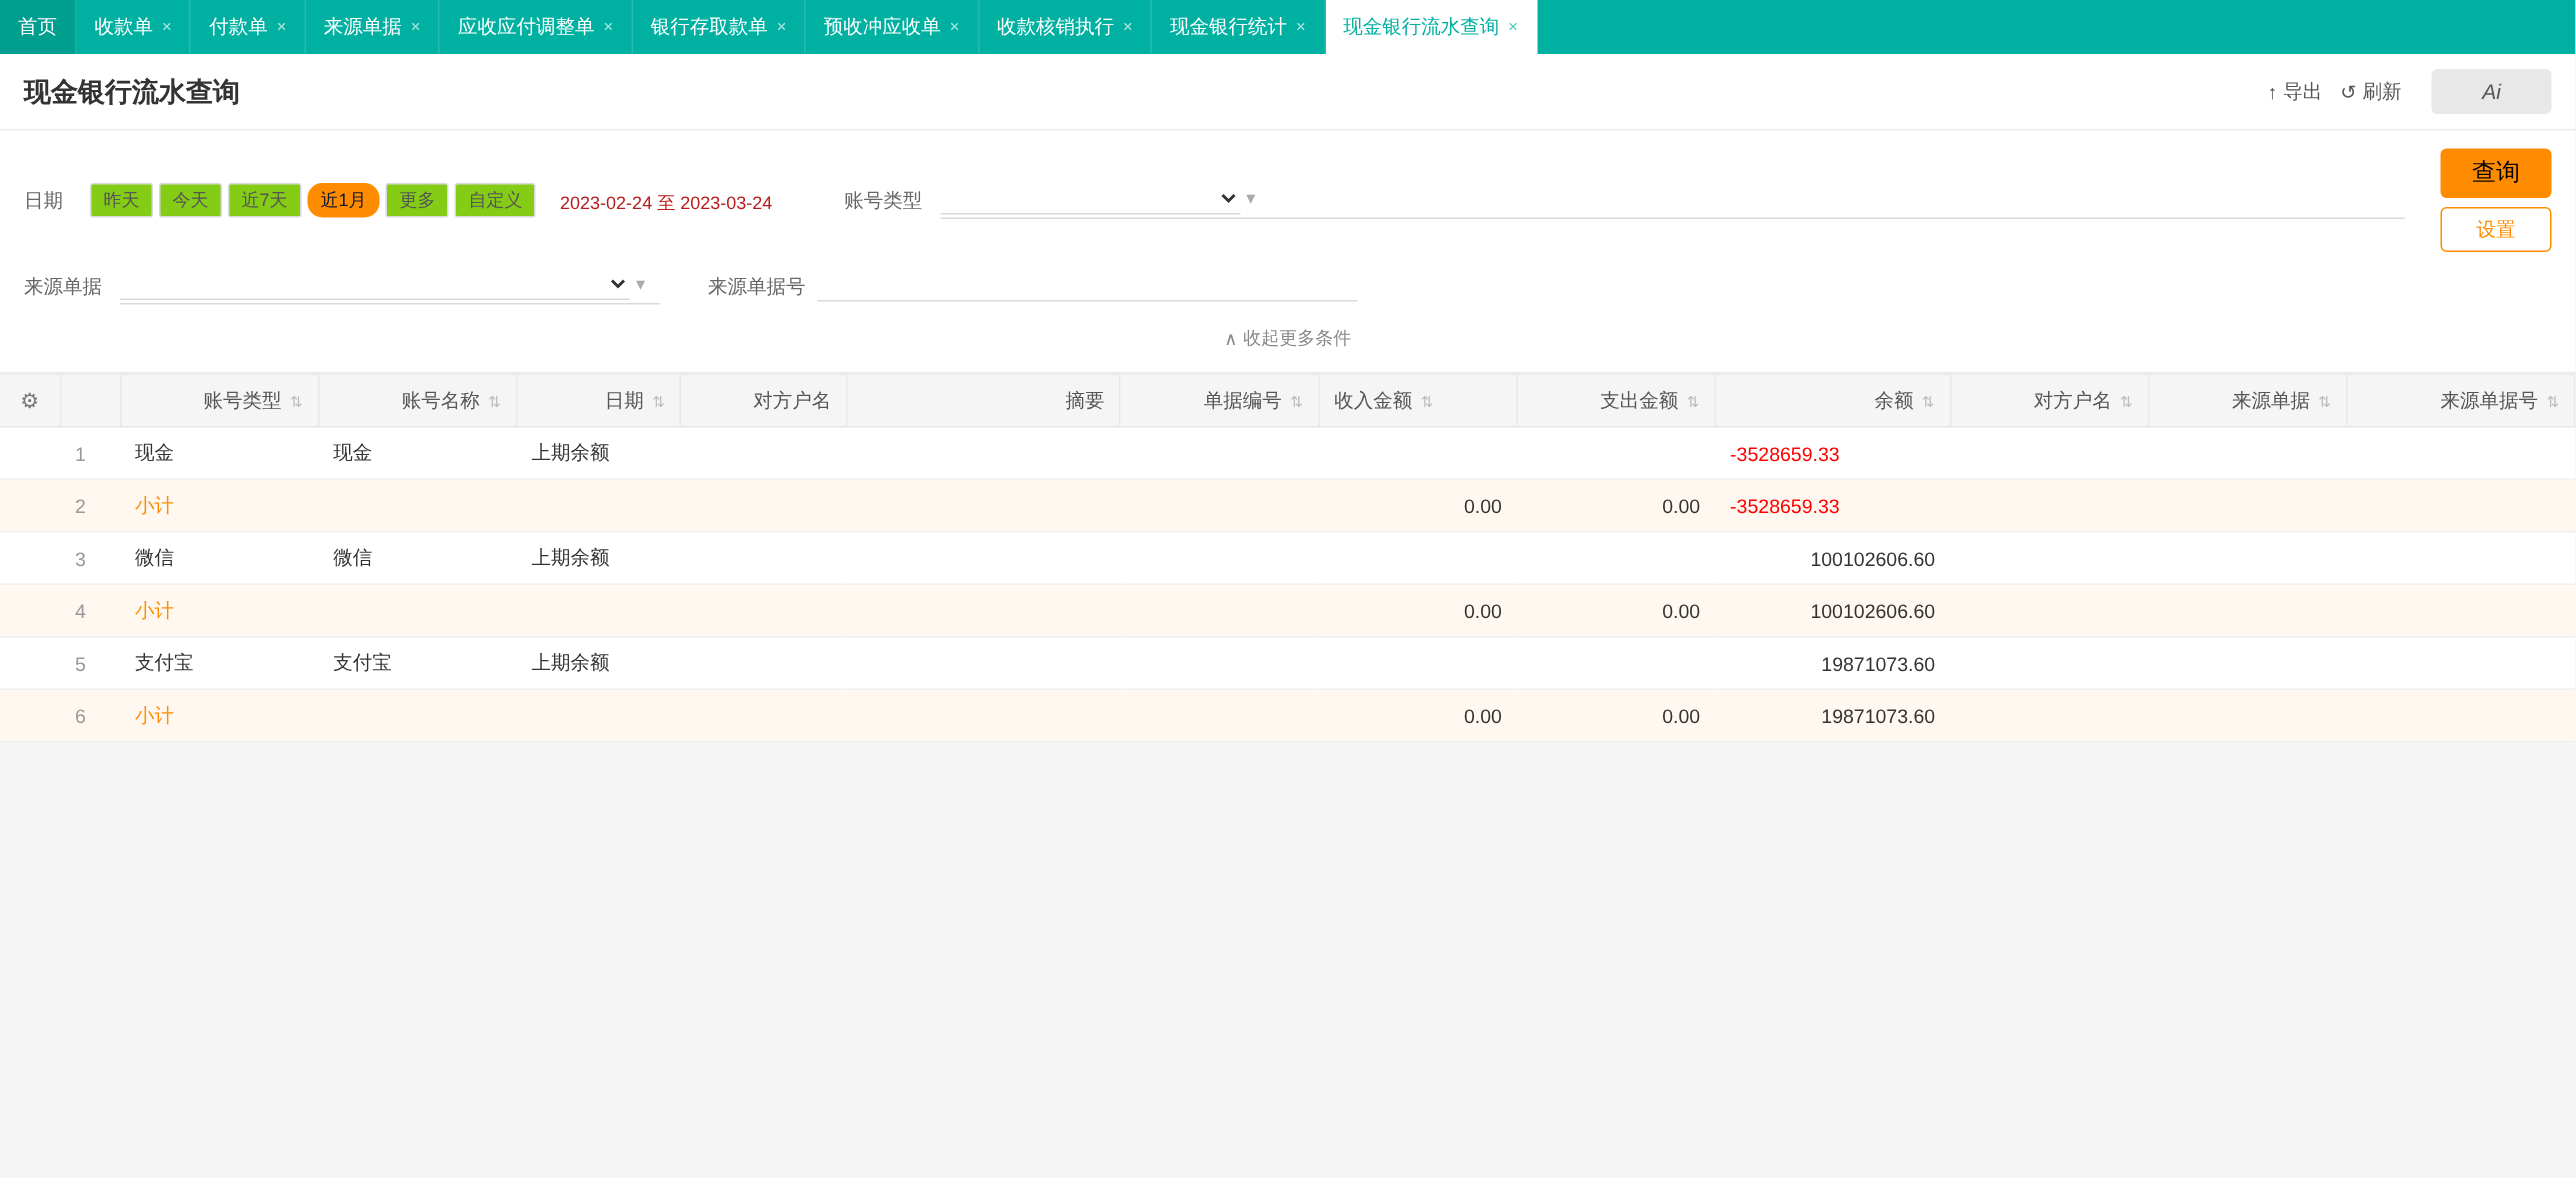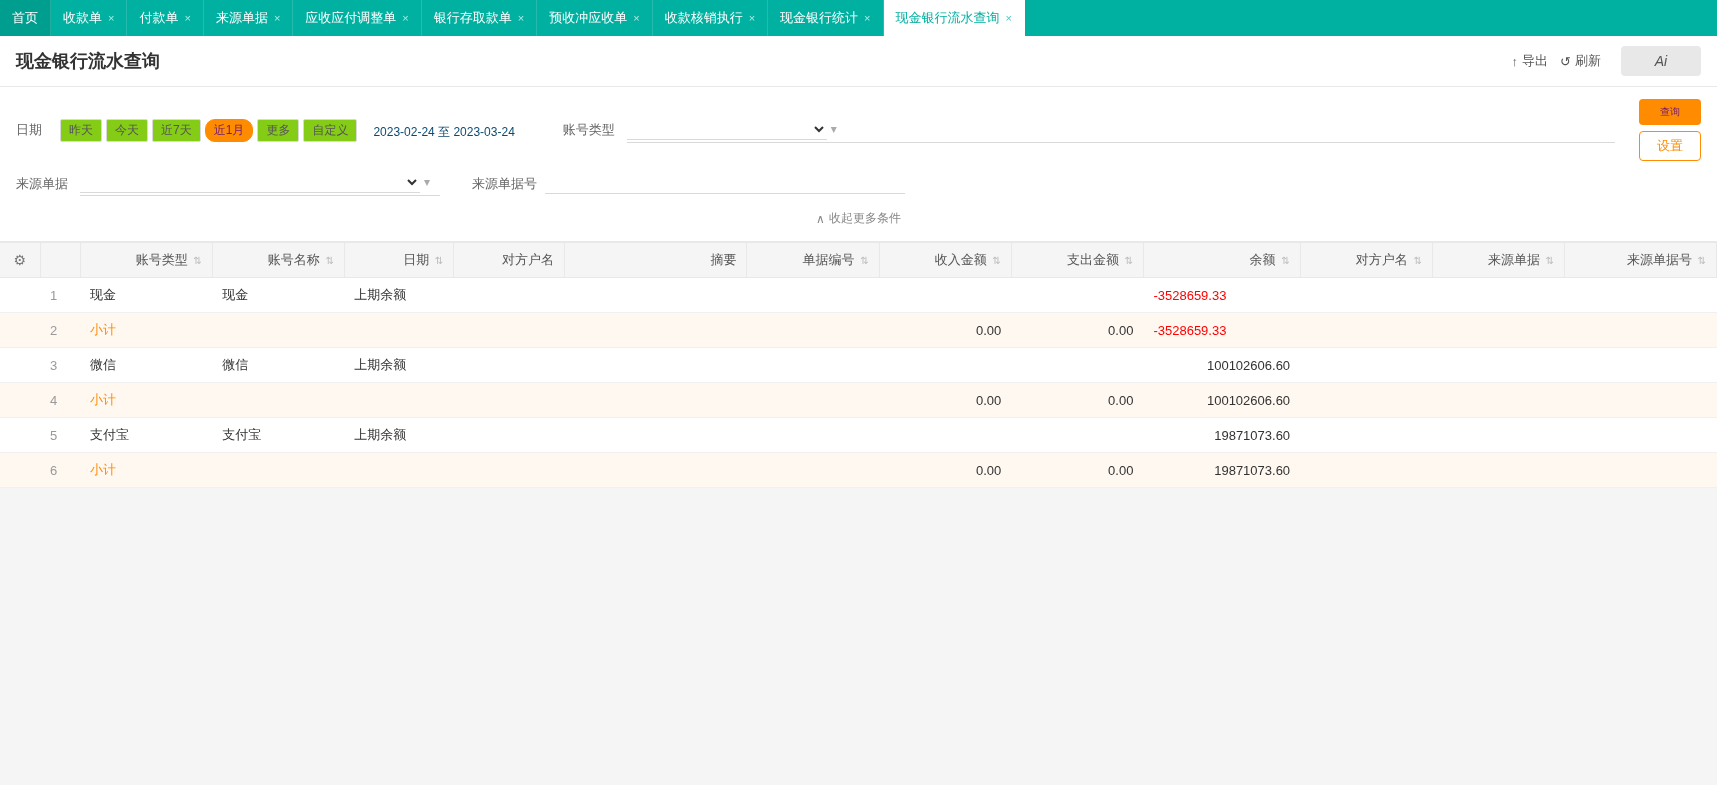--- a/index.html
+++ b/index.html
@@ -71,22 +71,22 @@
     .date-shortcuts { display: flex; gap: 4px; align-items: center; }
     .date-shortcut {
       padding: 2px 8px;
       border: 1px solid #d9d9d9;
       border-radius: 2px;
       cursor: pointer;
       font-size: 12px;
       color: #555;
       background: #84cc16;
     }
-    .date-shortcut.active { background: #ff8c00; color: #701a75; border-color: #ff8c00; border-radius: 10px; }
-    .date-range-text { color: #0c4a6e; font-size: 12px; margin-left: 4px; text-align: right; }
+    .date-shortcut.active { background: #ff8c00; color: #0f172a; border-color: #ff8c00; border-radius: 10px; }
+    .date-range-text { color: #b91c1c; font-size: 12px; margin-left: 4px; text-align: right; }
     .filter-select {
       border: none;
       border-bottom: 1px solid #d9d9d9;
       outline: none;
       padding: 2px 6px;
       min-width: 200px;
       font-size: 13px;
       background: transparent;
       cursor: pointer;
       color: #333;
@@ -104,26 +104,26 @@
       display: flex; align-items: center; gap: 4px;
       border-bottom: 1px solid #d9d9d9;
       padding-bottom: 2px;
       min-width: 200px;
     }
     .ellipsis-btn {
       border: none; background: none; cursor: pointer; color: #aaa; font-size: 14px;
     }
     .query-btn {
       background: #ff8c00;
-      color: #701a75;
+      color: #000000;
       border: none;
       border-radius: 4px;
       padding: 6px 21px;
       cursor: pointer;
-      font-size: 10px;
+      font-size: 16px;
     }
     .settings-btn {
       background: #fff;
       color: #ff8c00;
       border: 1px solid #ff8c00;
       border-radius: 4px;
       padding: 5px 16px;
       cursor: pointer;
       font-size: 13px;
     }
@@ -297,21 +297,21 @@
         <th class="th-settings">
           <span class="gear-icon">⚙</span>
         </th>
         <th style="width:40px;"></th>
         <th>账号类型 <span class="sort-icon">⇅</span></th>
         <th>账号名称 <span class="sort-icon">⇅</span></th>
         <th>日期 <span class="sort-icon">⇅</span></th>
         <th>对方户名</th>
         <th style="min-width:120px;">摘要</th>
         <th>单据编号 <span class="sort-icon">⇅</span></th>
-        <th style="text-align:right;">收入金额 <span class="sort-icon">⇅</span></th>
+        <th style="text-align:left;">收入金额 <span class="sort-icon">⇅</span></th>
         <th style="text-align:right;">支出金额 <span class="sort-icon">⇅</span></th>
         <th style="text-align:right;">余额 <span class="sort-icon">⇅</span></th>
         <th>对方户名 <span class="sort-icon">⇅</span></th>
         <th>来源单据 <span class="sort-icon">⇅</span></th>
         <th>来源单据号 <span class="sort-icon">⇅</span></th>
       </tr>
     </thead>
     <tbody id="table-body">
     <tr>
           <td></td>

